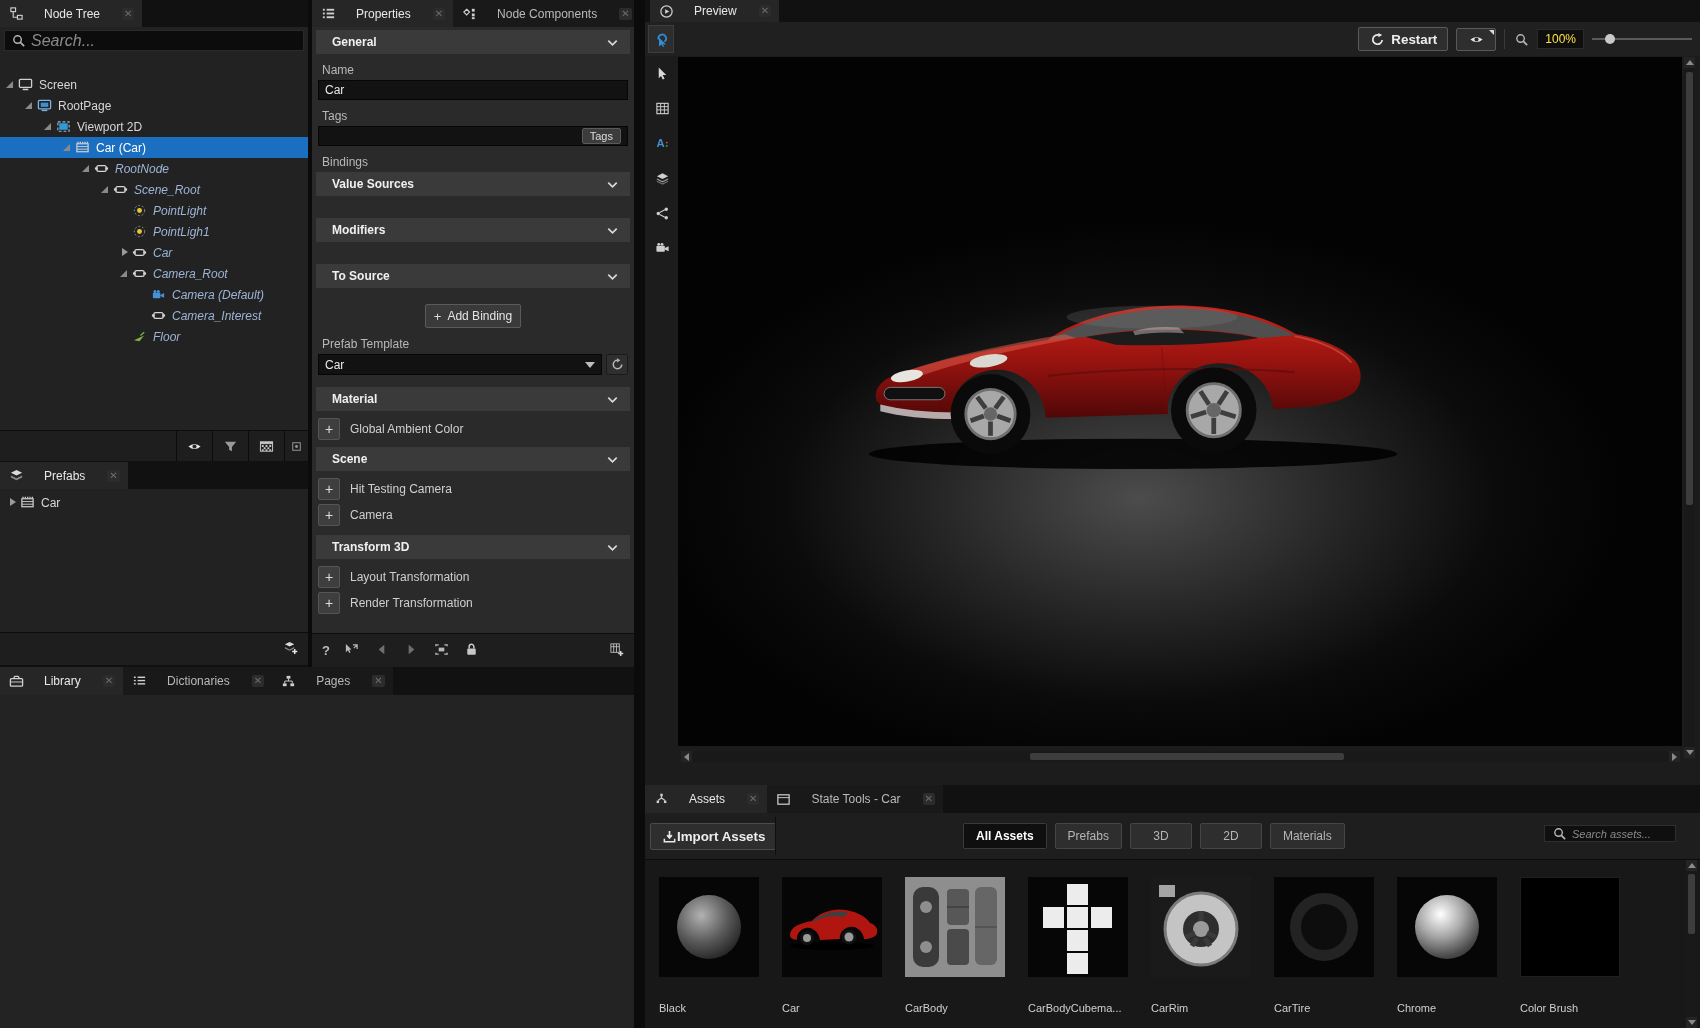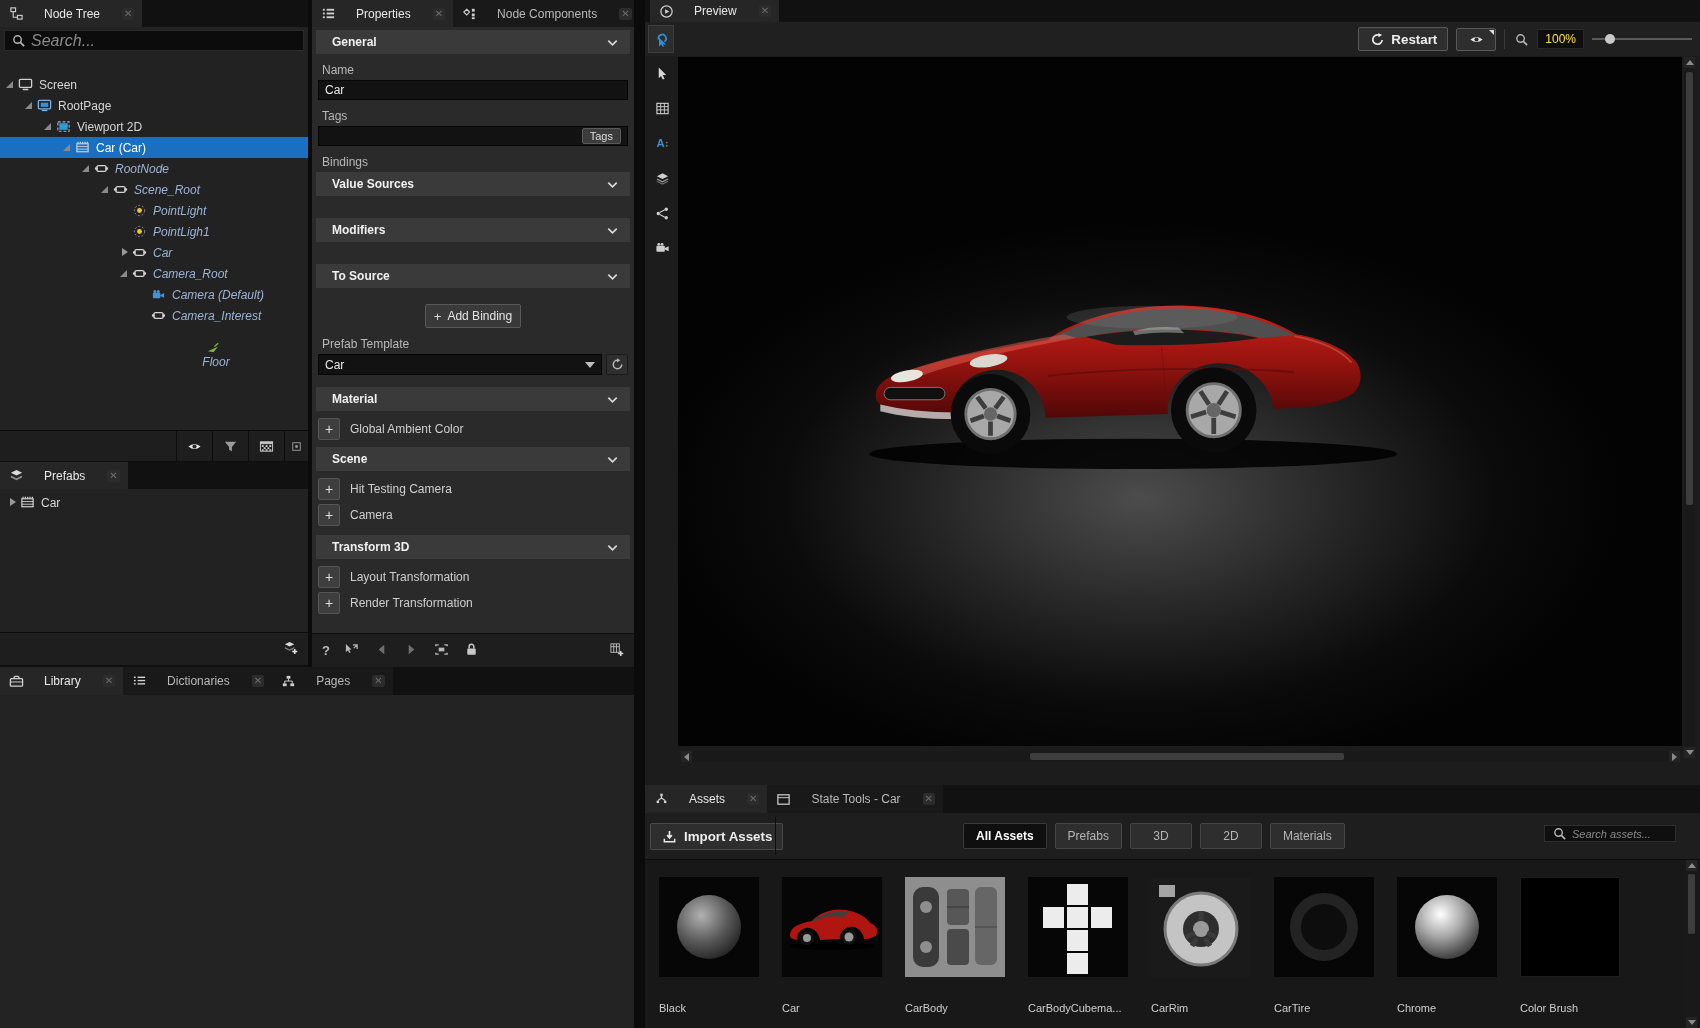--- a/index.html
+++ b/index.html
@@ -92,21 +92,21 @@
     background:radial-gradient(48% 40% at 46% 64%, #4c4c4c 0%, #262626 42%, #0b0b0b 74%, #030303 100%);overflow:hidden}
   #car-svg{position:absolute;left:170px;top:150px;width:570px;height:300px}
   #pv-hsb{position:absolute;left:36px;top:751px;width:999px;height:11px;background:#191919;display:flex}
   #pv-hsb .sa{width:11px;height:11px;background:#242424;display:flex;align-items:center;justify-content:center}
   #pv-hsb .track{position:relative;flex:1}
   #pv-hsb .thumb{position:absolute;left:338px;top:2px;width:314px;height:7px;background:#3d3d3d;border-radius:2px}
   
   #assets-panel{position:absolute;left:645px;top:785px;width:1055px;height:243px;background:#181818}
   #assets-panel .tabbar{height:28px}
   #as-toolbar{position:absolute;left:0;right:0;top:28px;height:47px;background:#1e1e1e;border-bottom:1px solid #0c0c0c}
-  .importbtn{position:absolute;left:5px;top:10px;height:27px;display:flex;align-items:center;gap:7px;background:#2e2e2e;border:1px solid #4a4a4a;border-radius:2px;color:#ededed;padding:0 10px;font-weight:bold}
+  .importbtn{position:absolute;left:5px;top:10px;height:27px;display:flex;align-items:center;gap:0;background:#2e2e2e;border:1px solid #4a4a4a;border-radius:2px;color:#ededed;padding:0 10px;font-weight:bold}
   #as-toolbar .vline{position:absolute;left:130px;top:4px;bottom:4px;width:1px;background:#0e0e0e}
   #filter-group{position:absolute;left:318px;top:10px;display:flex;gap:8px}
   .fbtn{height:26px;min-width:62px;display:flex;align-items:center;justify-content:center;padding:12px 12px;background:#2e2e2e;border:1px solid #454545;border-radius:2px;color:#b5b5b5}
   .fbtn.active{background:#0f0f0f;border-color:#3a3a3a;color:#fff;font-weight:bold}
   .as-search{position:absolute;right:24px;top:12px;width:132px;height:17px;background:#0f0f0f;border:1px solid #2e2e2e;display:flex;align-items:center;gap:5px;padding:0 6px}
   .as-search input{flex:1;width:60px;background:transparent;border:none;outline:none;color:#cfcfcf;font-size:11px;font-family:inherit}
   .as-search input::placeholder{color:#8a8a8a;font-style:italic}
   #asset-grid{position:absolute;left:0;top:75px;right:20px;bottom:0;display:flex;gap:23px;padding:17px 0 0 14px}
   .asset-card{width:100px;flex:0 0 100px}
   .thumb{width:100px;height:100px;background:#060606;position:relative;overflow:hidden}
@@ -271,21 +271,21 @@
           <span class="arrow "></span>
           <span class="icon">
             <svg viewBox="0 0 16 16">
               <rect x="3" y="5" width="10" height="6" rx="2" fill="none" stroke="#d5d5d5" stroke-width="1.4"></rect>
               <rect x="1" y="6.8" width="3" height="2.4" fill="#d5d5d5"></rect>
               <rect x="12" y="6.8" width="3" height="2.4" fill="#d5d5d5"></rect>
             </svg>
           </span>
           <span class="tl it">Camera_Interest</span>
         </div>
-        <div class="trow" style="padding-left: 118px; flex-direction: column;">
+        <div class="trow" style="padding-left: 118px;">
           <span class="arrow "></span>
           <span class="icon">
             <svg viewBox="0 0 16 16">
               <path d="M2 12 L13 7 L8 13 Z" fill="#7cb342"></path>
               <path d="M9 7 L13 3.5" stroke="#7cb342" stroke-width="1.4"></path>
             </svg>
           </span>
           <span class="tl it">Floor</span>
         </div>
       </div>

